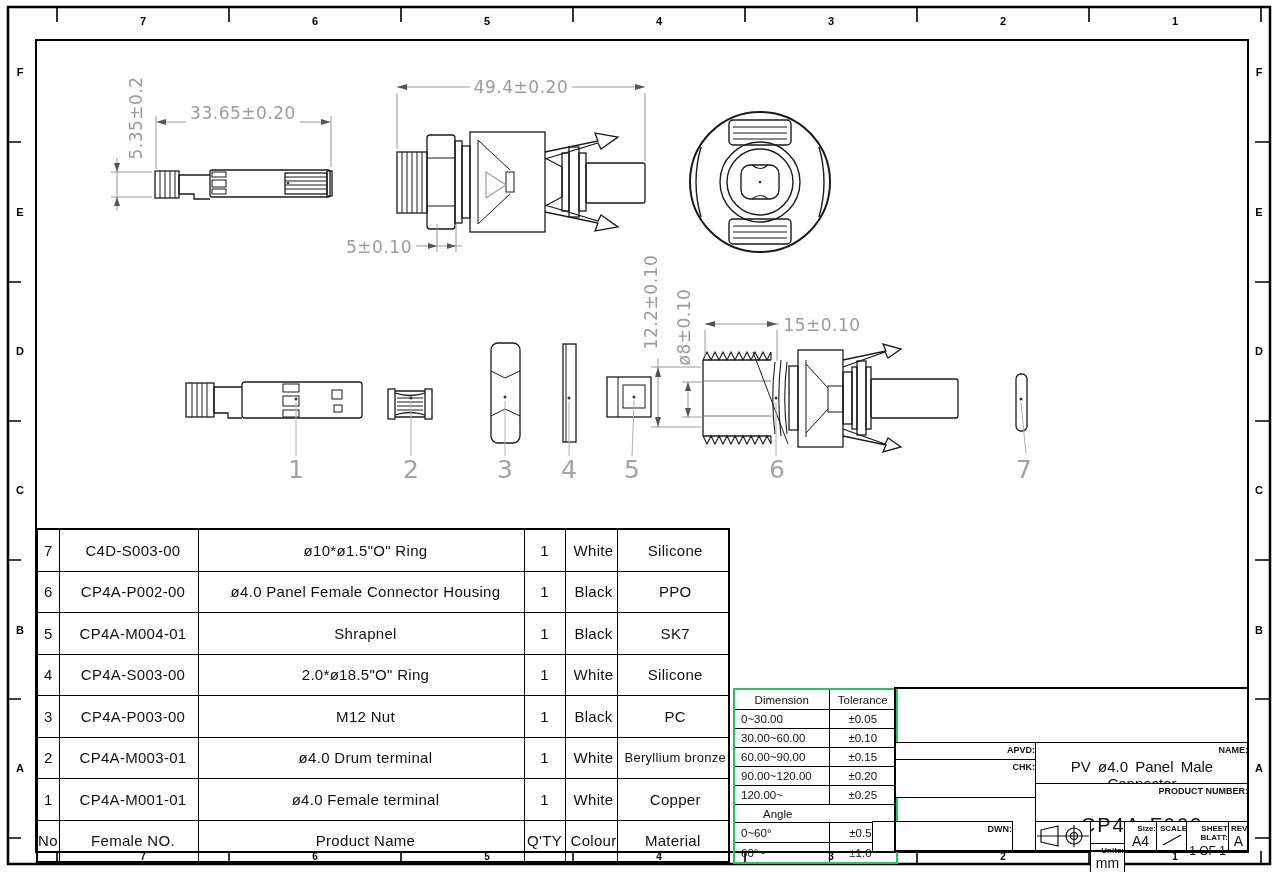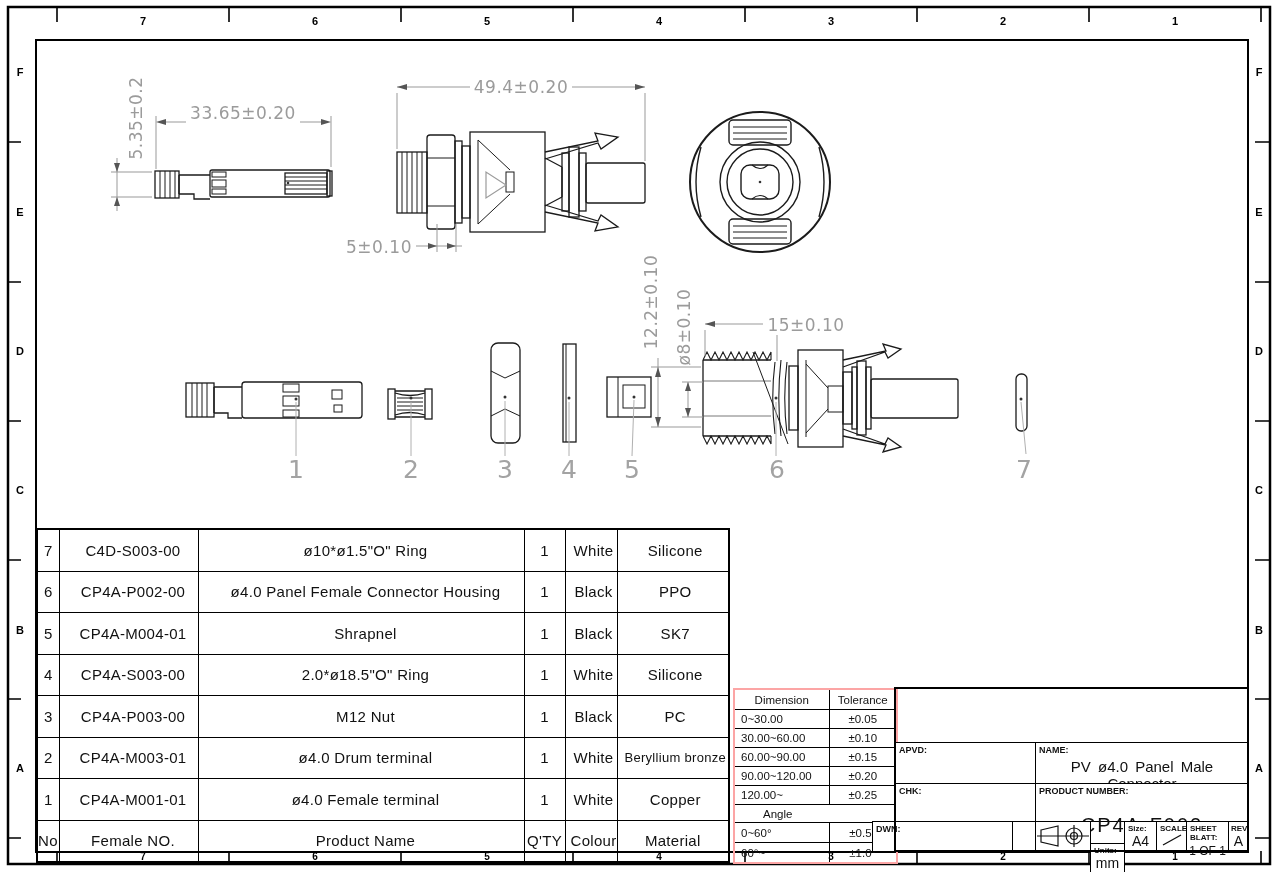--- a/index.html
+++ b/index.html
@@ -27,32 +27,32 @@
   .row-label.lft{left:12px;} .row-label.rgt{left:1251px;}
 
   
   table{border-collapse:collapse;position:absolute;table-layout:fixed;color:#111;}
   td{border:1px solid #000;overflow:hidden;white-space:nowrap;}
   .bom{left:36px;top:528px;width:692px;border:2px solid #000;font-size:15px;letter-spacing:.3px;}
   .bom td{height:40.5px;padding:0 0 0 9px;text-align:center;}
   .bom td.c{text-align:center;padding:0;}
   .bom td.mat{padding-left:5px;}
   .bom td.small{font-size:13px;}
-  .tol{left:733px;top:688px;width:163px;border:2px solid #fca5a5;font-size:11.5px;}
+  .tol{left:733px;top:688px;width:163px;border:2px solid #22c55e;font-size:11.5px;}
   .tol td{height:18px;padding:0 0 0 6px;}
   .tol td.c{text-align:center;padding:0;}
   .tol tr.hd td{height:19px;}
   .tol tr.ang td{height:17px;margin-top:16px;}
   .tol tr.angrow td{height:19px;}
 
   
   .tbcell{position:absolute;border:1px solid #000;box-sizing:border-box;background:#fff;color:#111;}
   .tb-outline{position:absolute;left:894px;top:687px;width:355px;height:165px;
               border:2px solid #000;box-sizing:border-box;pointer-events:none;background:transparent;}
-  .lbl{display:block;font:bold 9px "Liberation Sans",sans-serif;padding:2px 0 0 3px;}
+  .lbl{display:block;font:bold 9px "Liberation Sans",sans-serif;padding:2px 0 0 3px;text-align:right;}
   .company{display:flex;align-items:center;justify-content:center;text-align:center;
            font-family:"Liberation Serif",serif;font-size:15.5px;letter-spacing:1px;word-spacing:5px;}
   .name-val{font-size:15px;text-align:center;margin-top:3px;word-spacing:3px;}
   .pn-val{font-size:20px;text-align:center;letter-spacing:2px;margin-top:18px;}
   .mini-val{font-size:14px;text-align:center;margin-top:0;}
   .sheet-val{font-size:12px;text-align:center;margin-top:2px;}
 </style>
 </head>
 <body>
 
@@ -234,21 +234,21 @@
   <span class="row-label rgt" style="top:484px">C</span>
   <span class="row-label rgt" style="top:624px">B</span>
   <span class="row-label rgt" style="top:762px">A</span>
 
   <div class="dim" style="left:158px;top:103px;width:170px"><span>33.65±0.20</span></div>
   <div class="dim vdim" style="left:76px;top:108px;width:120px"><span>5.35±0.2</span></div>
   <div class="dim" style="left:441px;top:77px;width:160px"><span>49.4±0.20</span></div>
   <div class="dim" style="left:339px;top:237px;width:80px"><span>5±0.10</span></div>
   <div class="dim vdim" style="left:591px;top:292px;width:120px"><span>12.2±0.10</span></div>
   <div class="dim vdim" style="left:629px;top:317px;width:110px"><span>ø8±0.10</span></div>
-  <div class="dim" style="left:760px;top:315px;width:92px"><span>15±0.10</span></div>
+  <div class="dim" style="left:776px;top:315px;width:92px"><span>15±0.10</span></div>
 
   <div class="plabel" style="left:279px">1</div>
   <div class="plabel" style="left:394px">2</div>
   <div class="plabel" style="left:488px">3</div>
   <div class="plabel" style="left:552px">4</div>
   <div class="plabel" style="left:615px">5</div>
   <div class="plabel" style="left:760px">6</div>
   <div class="plabel" style="left:1007px">7</div>
 
   <table class="bom">
@@ -369,21 +369,21 @@
       <td>60°~</td>
       <td class="c">±1.0°</td>
     </tr>
   </tbody>
     </table>
 
 
   <div class="tbcell" style="left:895px;top:742px;width:141px;height:42px">
     <span class="lbl">APVD:</span>
   </div>
-  <div class="tbcell" style="left:895px;top:783px;width:141px;height:39px">
+  <div class="tbcell" style="left:895px;top:759px;width:141px;height:39px">
     <span class="lbl">CHK:</span>
   </div>
   <div class="tbcell" style="left:872px;top:821px;width:141px;height:31px">
     <span class="lbl">DWN:</span>
   </div>
 
   <div class="tbcell" style="left:1035px;top:742px;width:214px;height:42px">
     <span class="lbl">NAME:</span>
     <div class="name-val">PV ø4.0 Panel Male Connector</div>
   </div>

